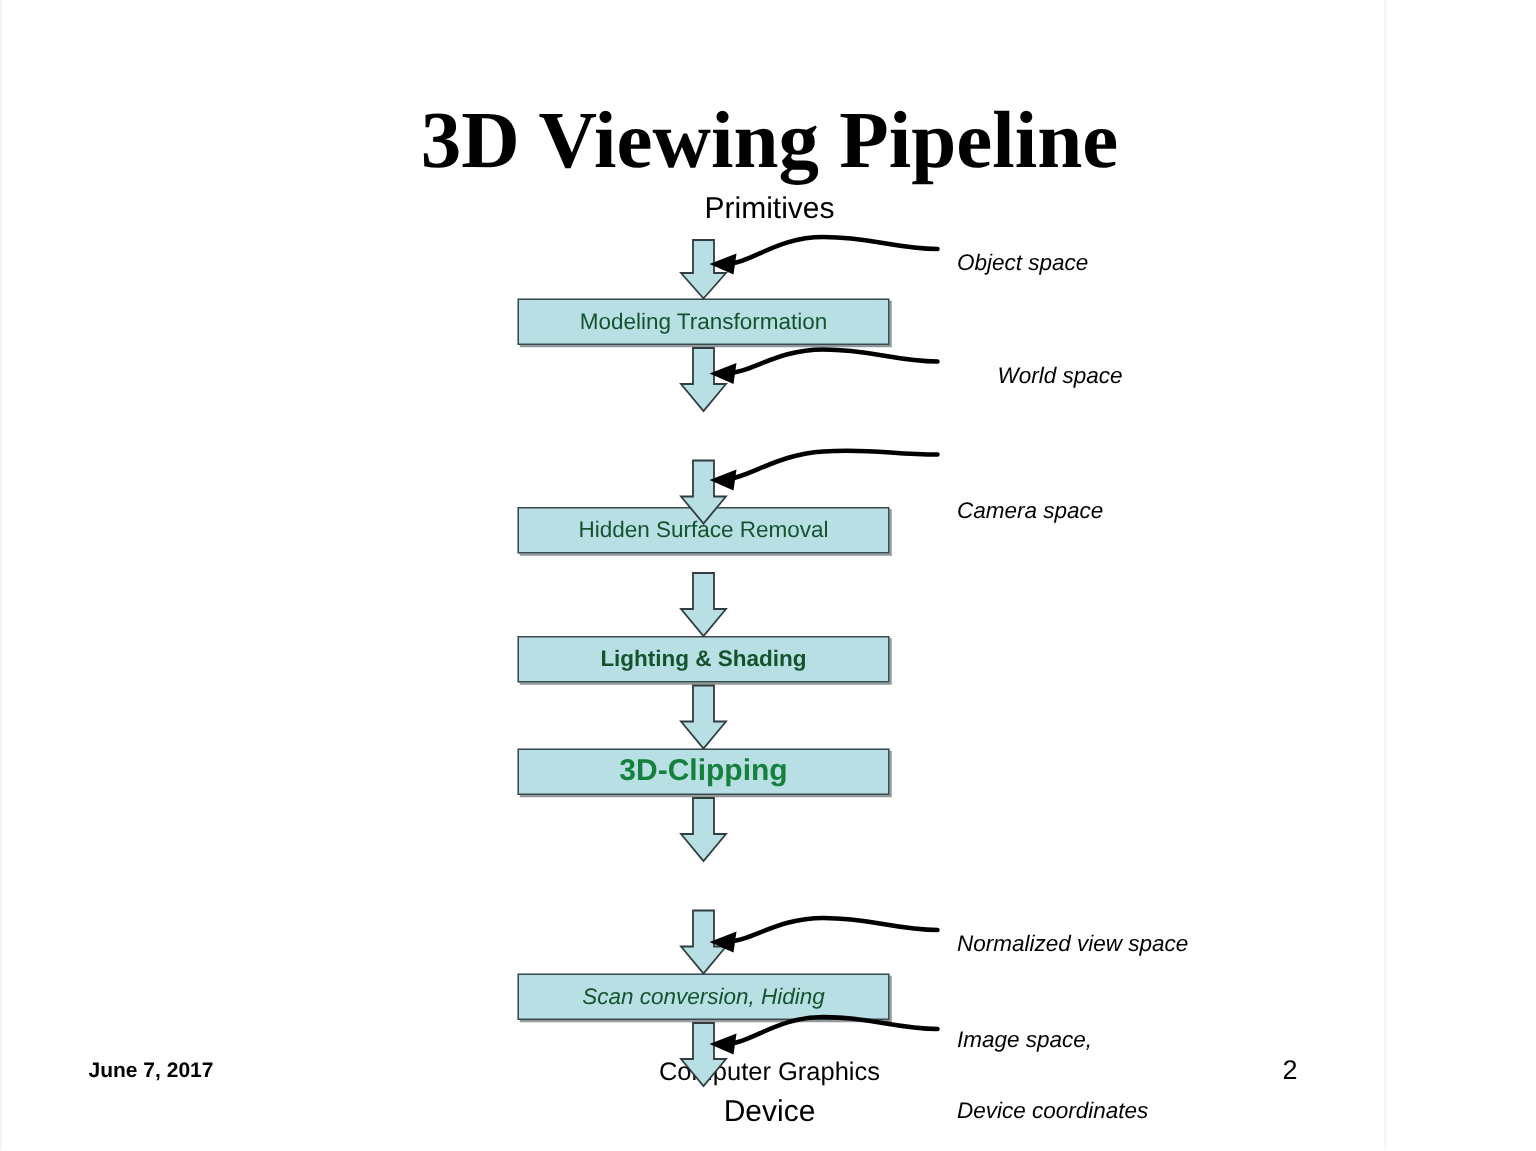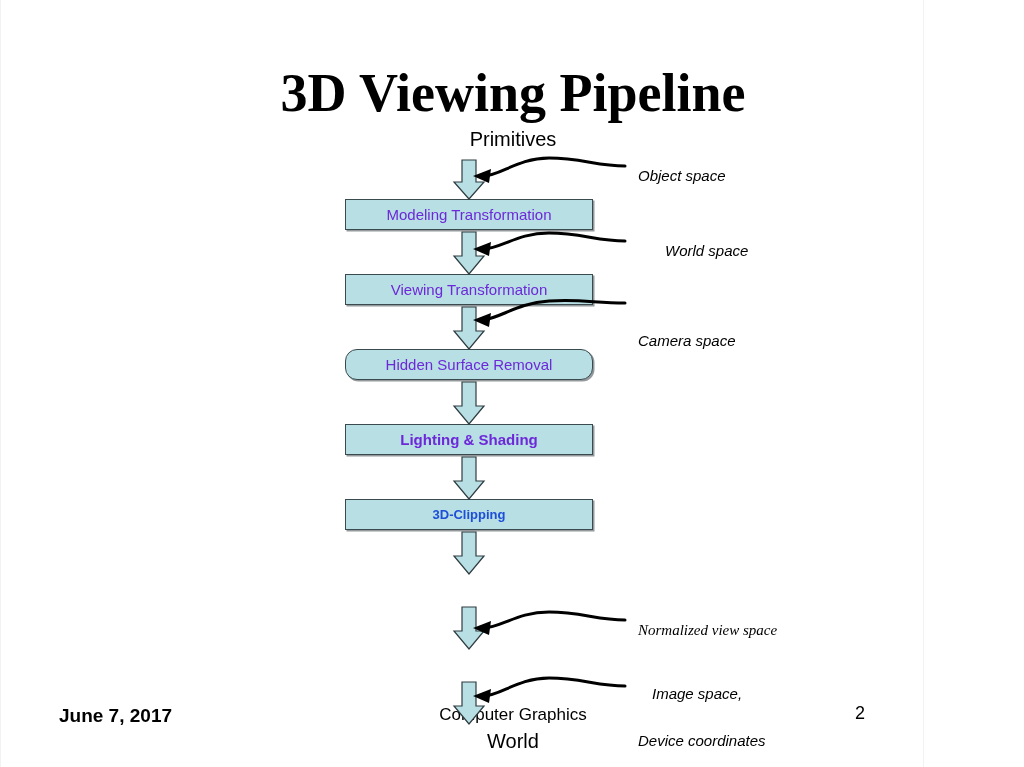--- a/index.html
+++ b/index.html
@@ -41,27 +41,27 @@
     width: 248px;
     height: 31px;
     background: #b8dfe4;
     border: 1px solid #3a4a4e;
     box-shadow: 1.5px 1.5px 0 rgba(60,70,75,0.55);
     box-sizing: border-box;
     display: flex;
     align-items: center;
     justify-content: center;
     font-size: 15px;
-    color: #6d28d9;
+    color: #14532d;
     white-space: nowrap;
   }
   .pbox.clip {
-    color: #1d4ed8;
+    color: #15803d;
     font-weight: bold;
-    font-size: 13px;
+    font-size: 20px;
   }
   .pbox.italic {
     font-style: italic;
   }
 
   
   .plainlabel {
     position: absolute;
     font-size: 20px;
     color: #000000;
@@ -76,21 +76,21 @@
     color: #000000;
     white-space: nowrap;
     line-height: 26px;
   }
 
   
   #footer-date {
     position: absolute;
     left: 58px;
     top: 705px;
-    font-size: 19px;
+    font-size: 14px;
     font-weight: bold;
     color: #000000;
     white-space: nowrap;
   }
   #footer-center {
     position: absolute;
     left: 0;
     top: 705px;
     width: 1024px;
     text-align: center;
@@ -135,41 +135,41 @@
 <body>
 
 <div id="slide">
 
   <div id="title">3D Viewing Pipeline</div>
 
   <div class="plainlabel" style="left:0;top:128px;width:1024px;text-align:center;">Primitives</div>
 
   <div class="pbox" style="top:199px;">Modeling Transformation</div>
 
-  <div class="pbox" style="top:274px;">Viewing Transformation</div>
-
-  <div class="pbox" style="top:349px;border-radius:12px;">Hidden Surface Removal</div>
+
+  <div class="pbox" style="top:338px;">Hidden Surface Removal</div>
 
   <div class="pbox" style="top:424px;font-weight:bold;">Lighting &amp; Shading</div>
 
   <div class="pbox clip" style="top:499px;">3D-Clipping</div>
 
 
-
-  <div class="plainlabel" style="left:0;top:730px;width:1024px;text-align:center;">World</div>
+  <div class="pbox italic" style="top:649px;">Scan conversion, Hiding</div>
+
+  <div class="plainlabel" style="left:0;top:730px;width:1024px;text-align:center;">Device</div>
 
   <div class="annot" style="left:637px;top:163px;">Object space</div>
 
   <div class="annot" style="left:637px;top:238px;margin-left:27px;">World space</div>
 
   <div class="annot" style="left:637px;top:300px;margin-top:28px;">Camera space</div>
 
-  <div class="annot" style="left:637px;top:617px;font-family:Liberation Serif, serif;">Normalized view space</div>
-
-  <div class="annot" style="left:651px;top:681px;">Image space,</div>
+  <div class="annot" style="left:637px;top:617px;">Normalized view space</div>
+
+  <div class="annot" style="left:637px;top:681px;">Image space,</div>
 
   <div class="annot" style="left:637px;top:728px;">Device coordinates</div>
 
   <div id="footer-date">June 7, 2017</div>
   <div id="footer-center">Computer Graphics</div>
   <div id="footer-page">2</div>
 
   <svg id="arrows" viewBox="0 0 1024 767">
 
     <polygon class="blockarrow" points="461,160 475,160 475,182 483,182 468,199 453,182 461,182"></polygon>

